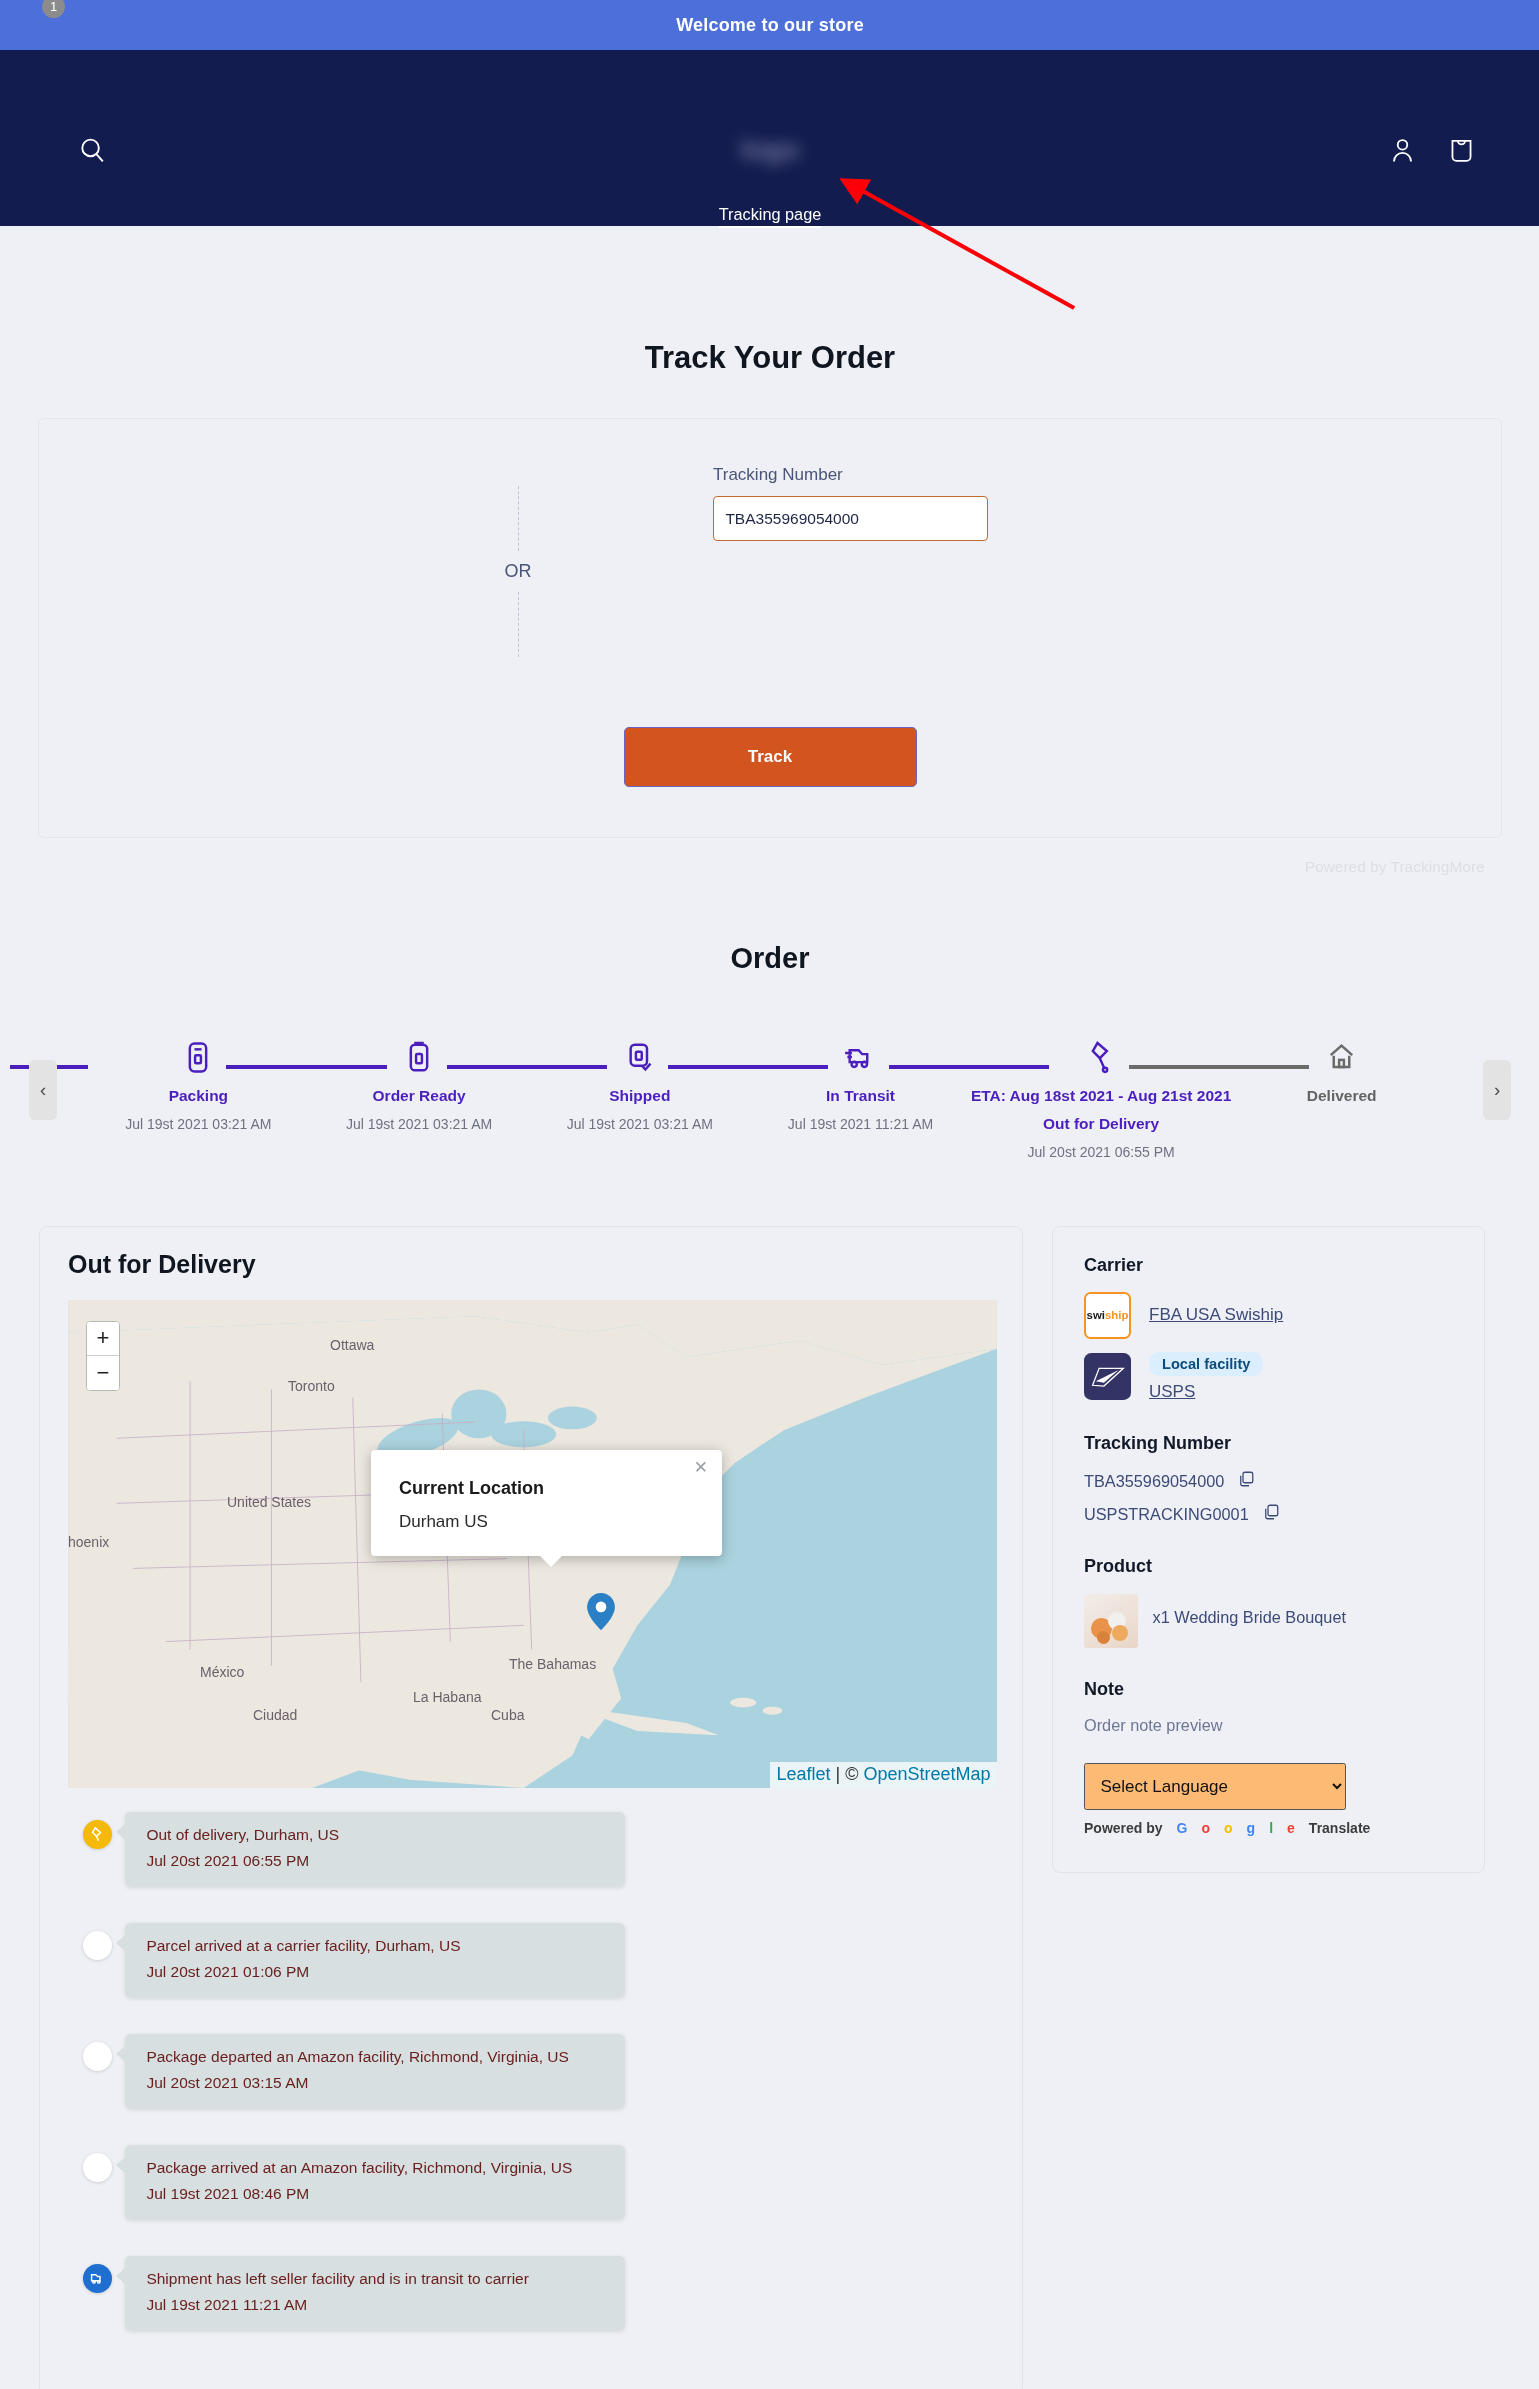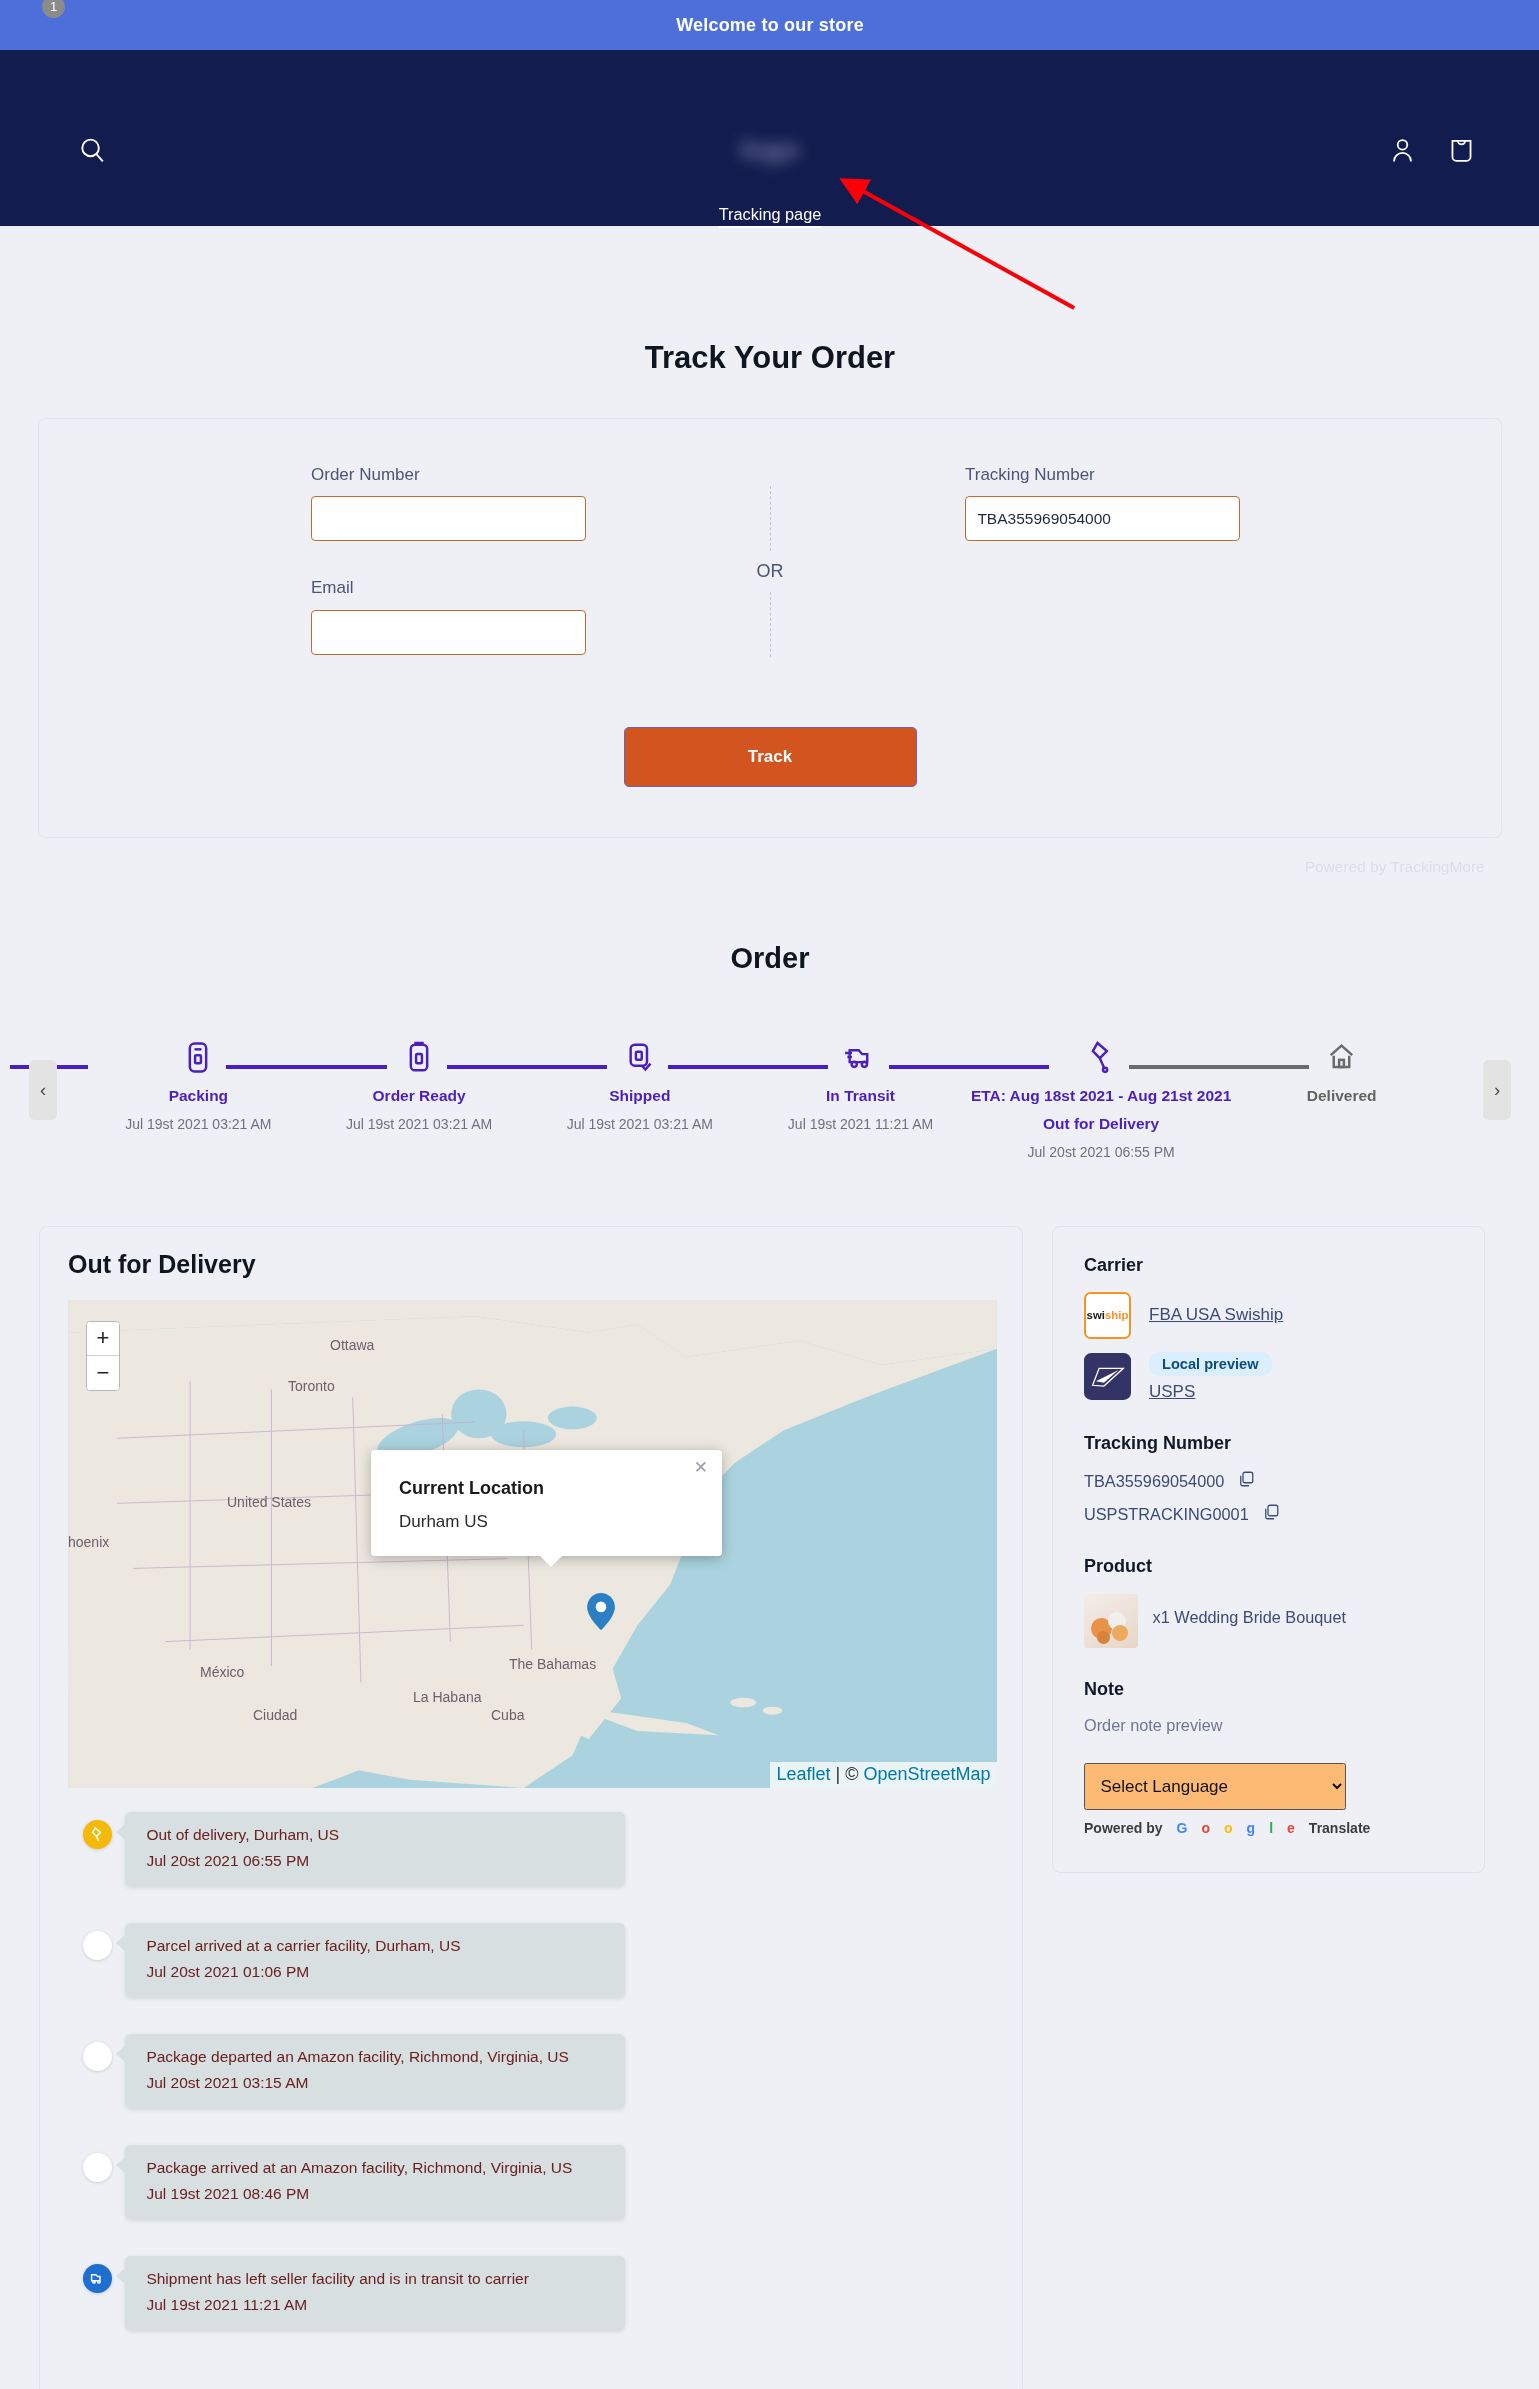--- a/index.html
+++ b/index.html
@@ -501,27 +501,20 @@
     </marker>
   </defs>
   <line x1="300" y1="188" x2="18" y2="32" stroke="#fb0007" stroke-width="5" marker-end="url(#ah)"></line>
 </svg>
 
 <div class="page-title">Track Your Order</div>
 
 <div class="track-card">
   <div class="track-grid">
 
-    <div class="col-left">
-      <div class="fld-label">Order Number</div>
-      <input class="fld-input" type="text" value="" style="">
-      <div class="fld-gap"></div>
-      <div class="fld-label">Email</div>
-      <input class="fld-input" type="text" value="" style="">
-    </div>
 
     <div class="col-or">
       <div class="or-line"></div>
       <div class="or-text">OR</div>
       <div class="or-line"></div>
     </div>
 
     <div class="col-right">
       <div class="fld-label">Tracking Number</div>
       <input class="fld-input" type="text" value="TBA355969054000" style="">
@@ -773,21 +766,21 @@
     </div>
 
     <div class="carrier-row">
       <div class="logo-usps">
         <svg width="34" height="24.4" viewBox="0 0 42 30">
           <path d="M2 25 L10 4 L40 4 L16 26 Z" fill="none" stroke="#ffffff" stroke-width="1.6"></path>
           <path d="M6 20 L34 6 L16 22 Z" fill="#ffffff"></path>
         </svg>
       </div>
       <div class="carrier-stack">
-        <span class="badge-local">Local preview</span>
+        <span class="badge-local">Local facility</span>
         <span class="carrier-link">USPS</span>
       </div>
     </div>
 
     <div class="side-h mt">Tracking Number</div>
 
     <div class="tn-row">
       <span>TBA355969054000</span>
       <span class="copy-ico">
         <svg width="18" height="18" viewBox="0 0 24 24" fill="none" stroke="#3c4a77" stroke-width="1.7">

